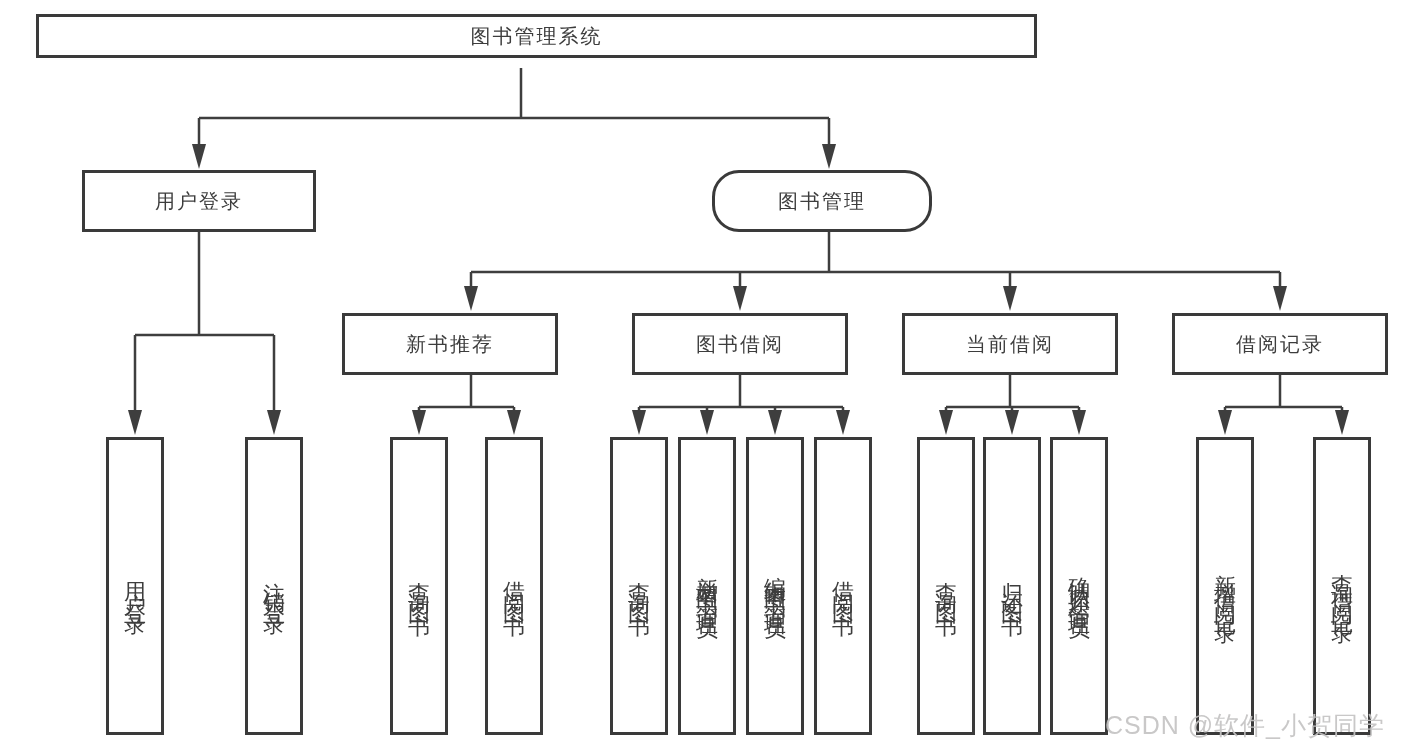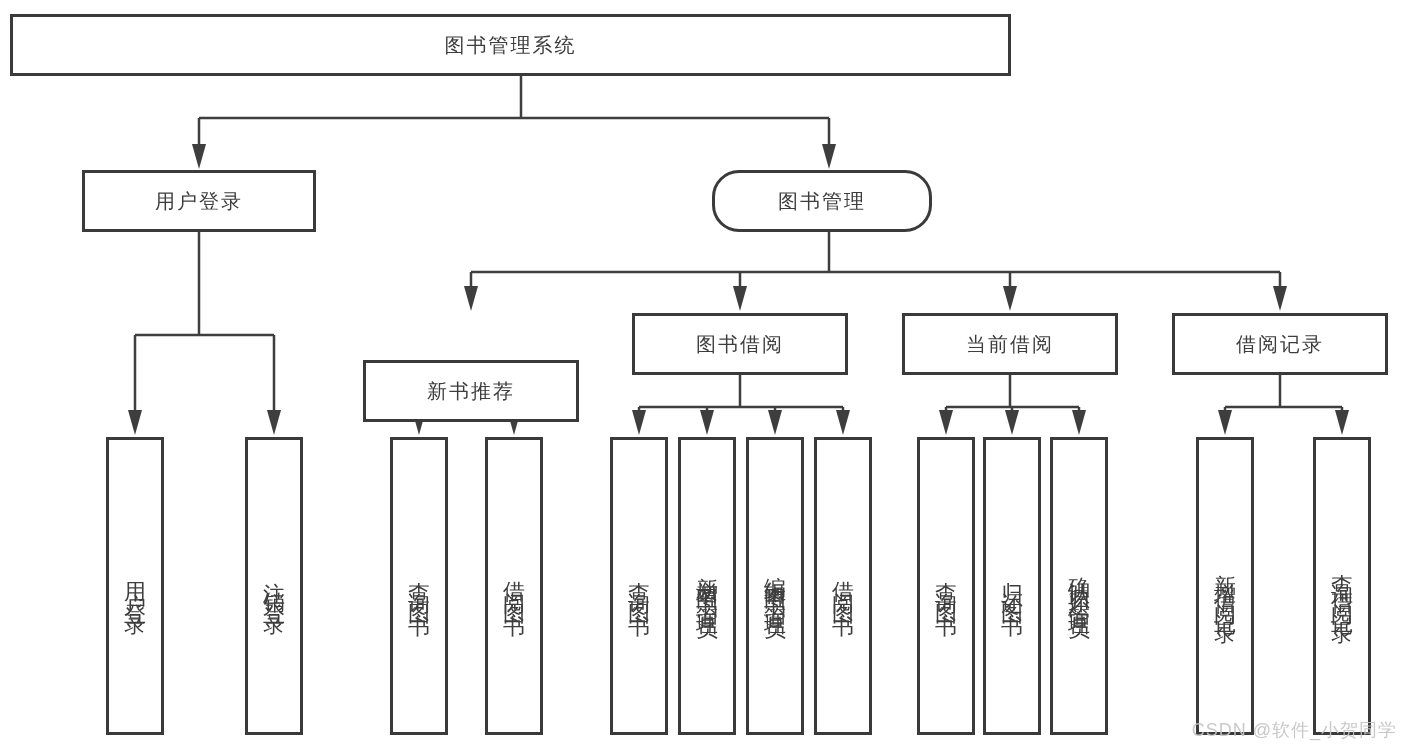--- a/index.html
+++ b/index.html
@@ -54,27 +54,27 @@
     text-orientation: mixed;
     font-size: 22px;
     line-height: 1;
     white-space: nowrap;
   }
   .ls-4 { letter-spacing: 11px; }
   .ls-6 { letter-spacing: 10px; }
   .ls-9 { letter-spacing: 6px; }
 
   
-  .n-root   { left: 10px;  top: 14px;  width: 1001px; height: 62px; }
+  .n-root   { left: 36px;  top: 14px;  width: 1001px; height: 44px; }
   
   .n-login  { left: 82px;  top: 170px; width: 234px;  height: 62px; }
   .n-mgmt   { left: 712px; top: 170px; width: 220px;  height: 62px; border-radius: 27px; }
   
   .lvl3     { top: 313px; width: 216px; height: 62px; }
-  .n-rec    { left: 363px; margin-top: 47px;  }
+  .n-rec    { left: 342px;  }
   .n-borrow { left: 632px; justify-content: center;  }
   .n-cur    { left: 902px; text-align: right;  }
   .n-hist   { left: 1172px; justify-content: center; }
   
   .leaf     { top: 437px; width: 58px; height: 298px; }
   .n-l-login   { left: 106px;  }
   .n-l-logout  { left: 245px;  }
   .n-l-recq    { left: 390px;  }
   .n-l-recb    { left: 485px;  }
   .n-l-bbq     { left: 610px;  }
@@ -82,23 +82,23 @@
   .n-l-bbedit  { left: 746px;  }
   .n-l-bbbor   { left: 814px;  }
   .n-l-cbq     { left: 917px;  }
   .n-l-cbret   { left: 983px;  }
   .n-l-cbcfm   { left: 1050px; }
   .n-l-hadd    { left: 1196px; }
   .n-l-hquery  { left: 1313px; }
 
   .watermark {
     position: absolute;
-    right: 8px;
+    right: 20px;
     bottom: 5px;
-    font-size: 18px;
+    font-size: 25px;
     color: var(--watermark);
     opacity: 0.92;
     z-index: 2;
     letter-spacing: 1px;
     white-space: nowrap;
   }
 </style>
 </head>
 <body>
 

